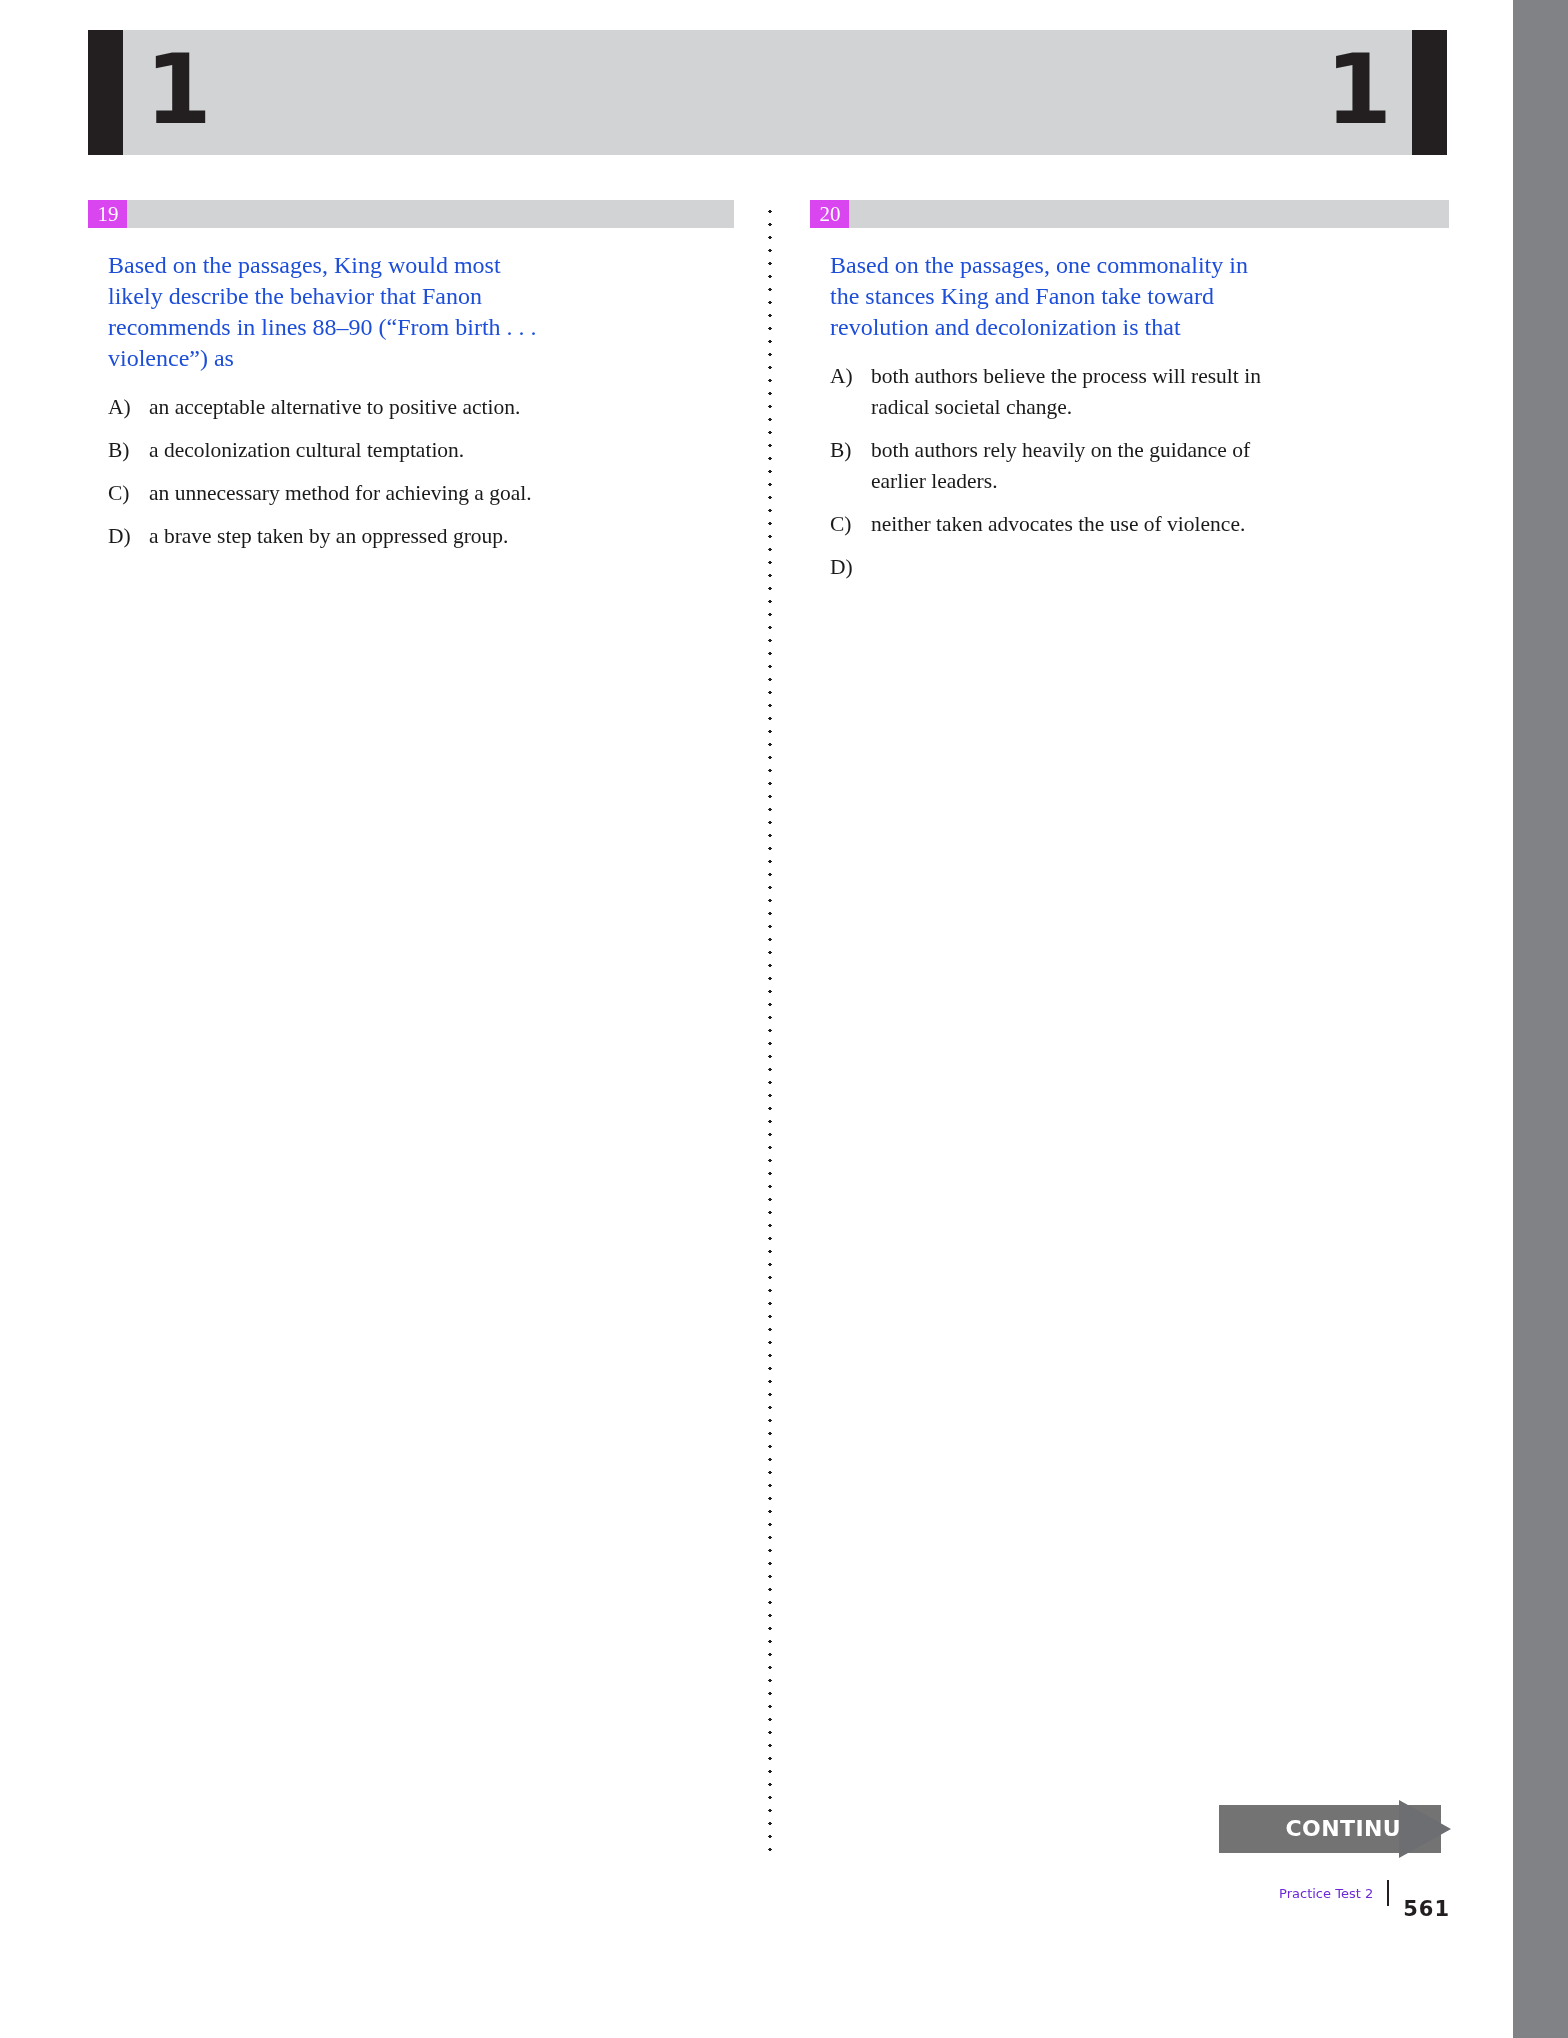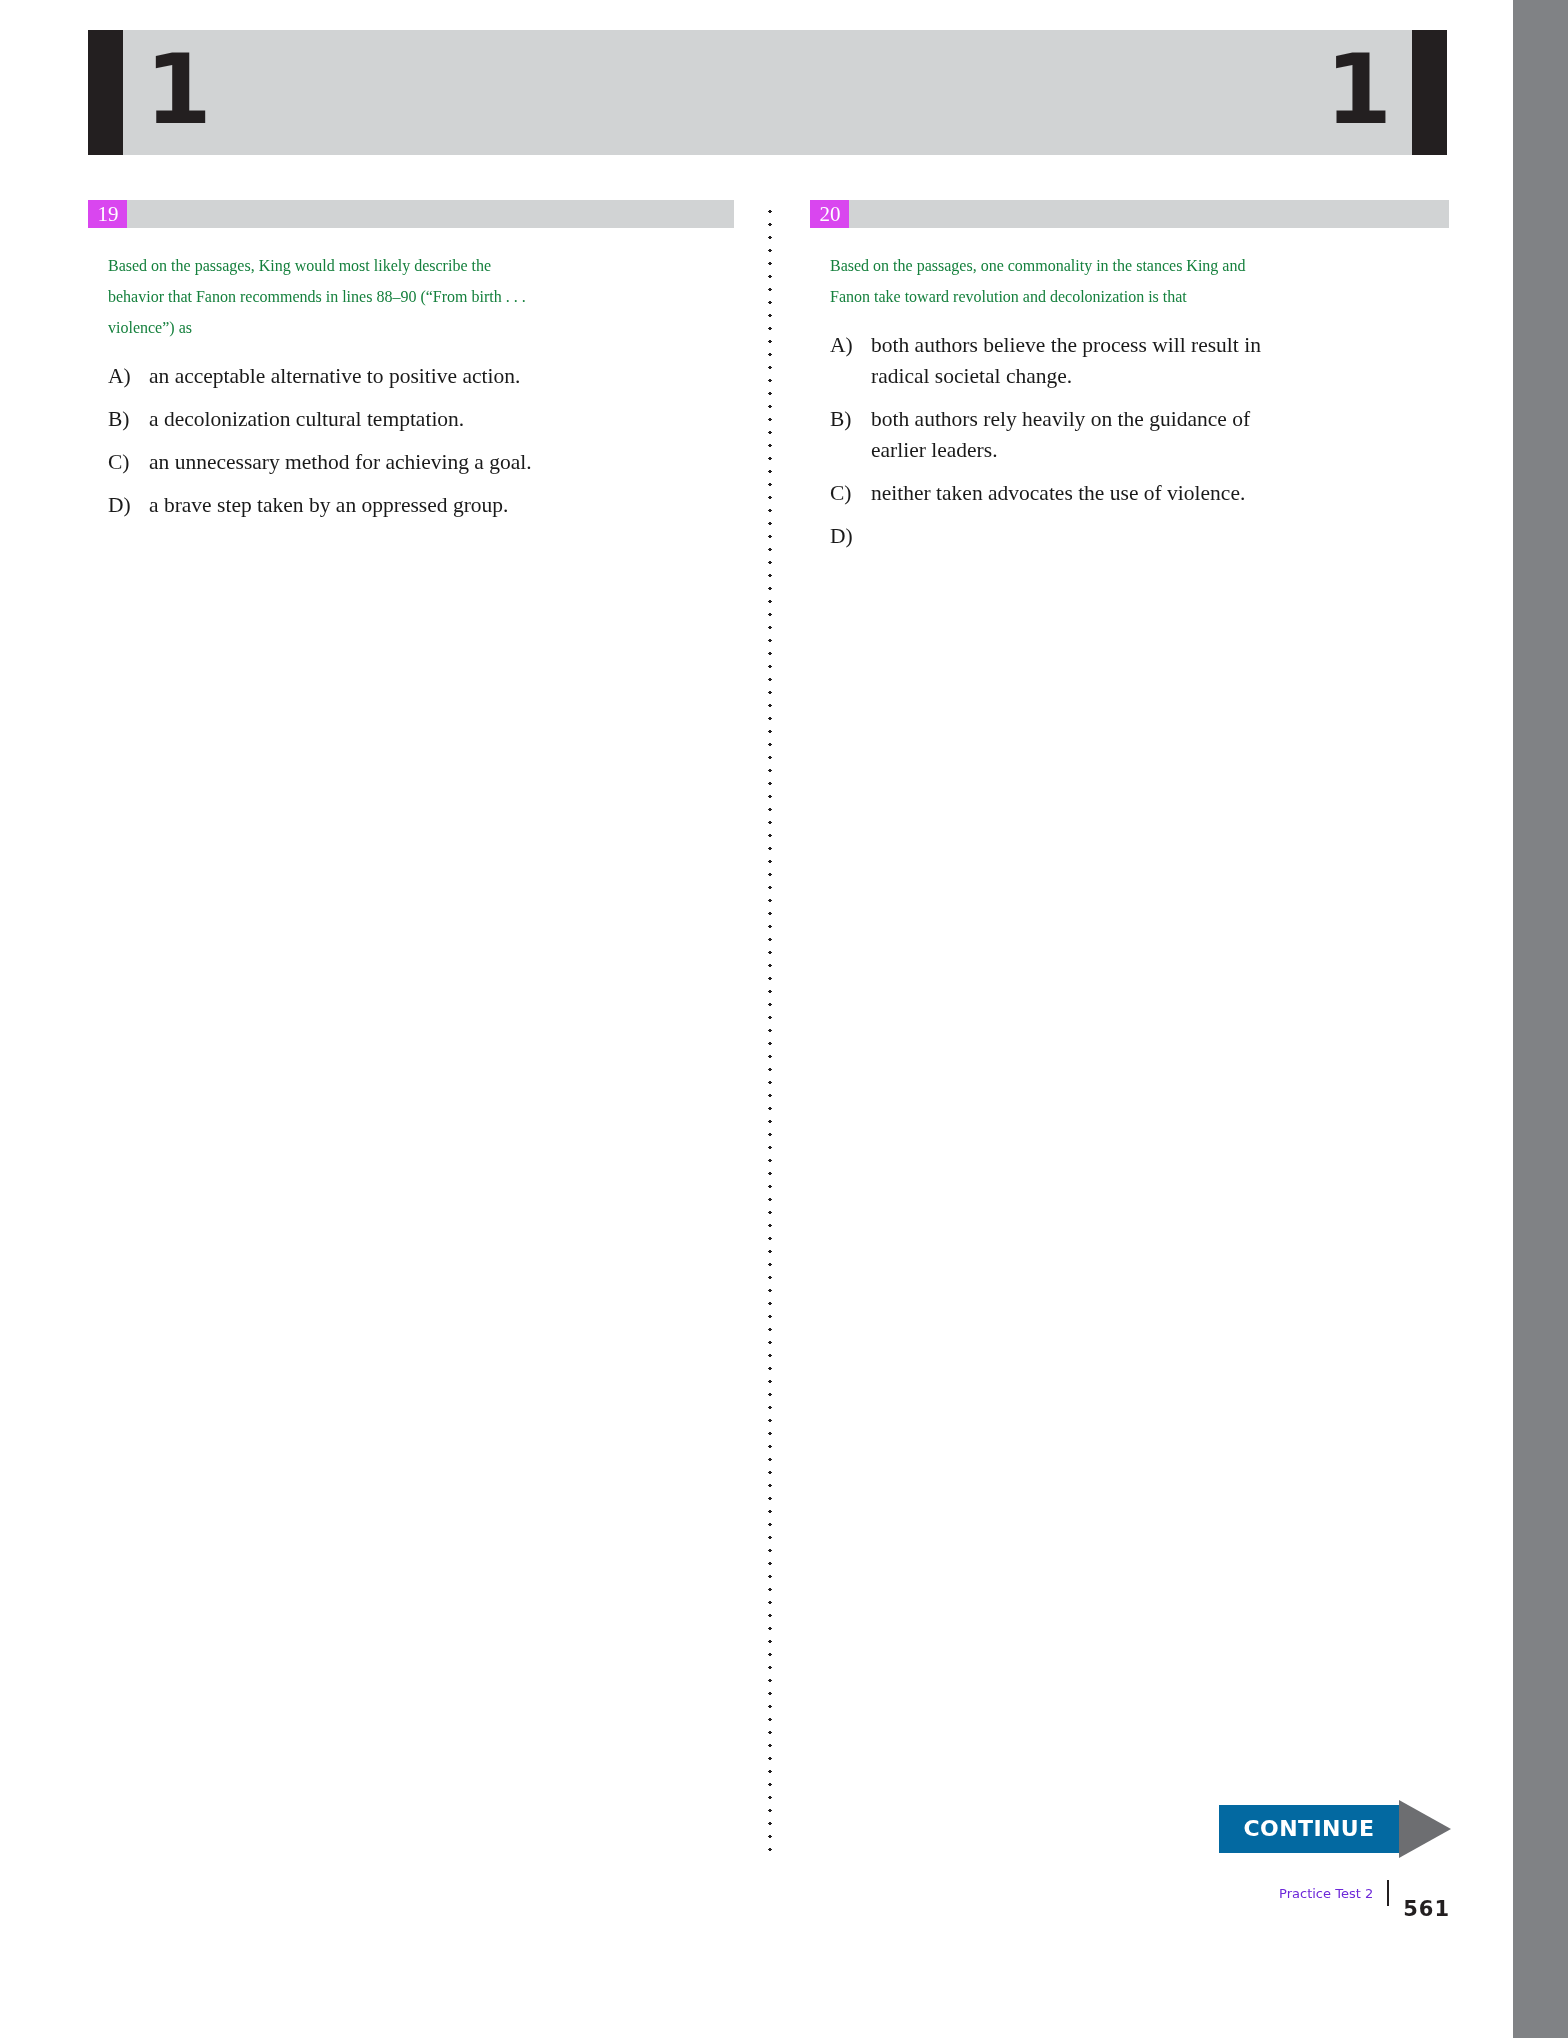--- a/index.html
+++ b/index.html
@@ -98,23 +98,23 @@
     flex: 0 0 auto;
   }
   .q-rule {
     flex: 1 1 auto;
     background: #d1d3d4;
   }
   .col-left  .q-rule { max-width: 607px; }
   .col-right .q-rule { max-width: 600px; }
 
   .q-stem {
-    font-size: 16px;
+    font-size: 24px;
     line-height: 31px;
-    color: #15803d;
+    color: #1d4ed8;
     padding-left: 20px;
     margin: 0 0 18px 0;
     text-align: left;
   }
   .col-left  .q-stem { width: 440px; }
   .col-right .q-stem { width: 452px; }
 
   .choices {
     list-style: none;
     margin: 0;
@@ -150,24 +150,25 @@
     width: 232px;
     height: 48px;
     display: block;
   }
   .continue-body {
     position: absolute;
     left: 0;
     top: 0;
     width: 180px;
     height: 48px;
-    background: #0369a1;
+    background: #737373;
     display: flex;
     align-items: center;
     justify-content: center;
+    padding-left: 42px;
   }
   .continue-label {
     font-family: "DejaVu Sans", sans-serif;
     font-weight: 700;
     font-size: 22px;
     letter-spacing: 0.4px;
     color: #ffffff;
     line-height: 1;
   }
   .continue-arrow {

